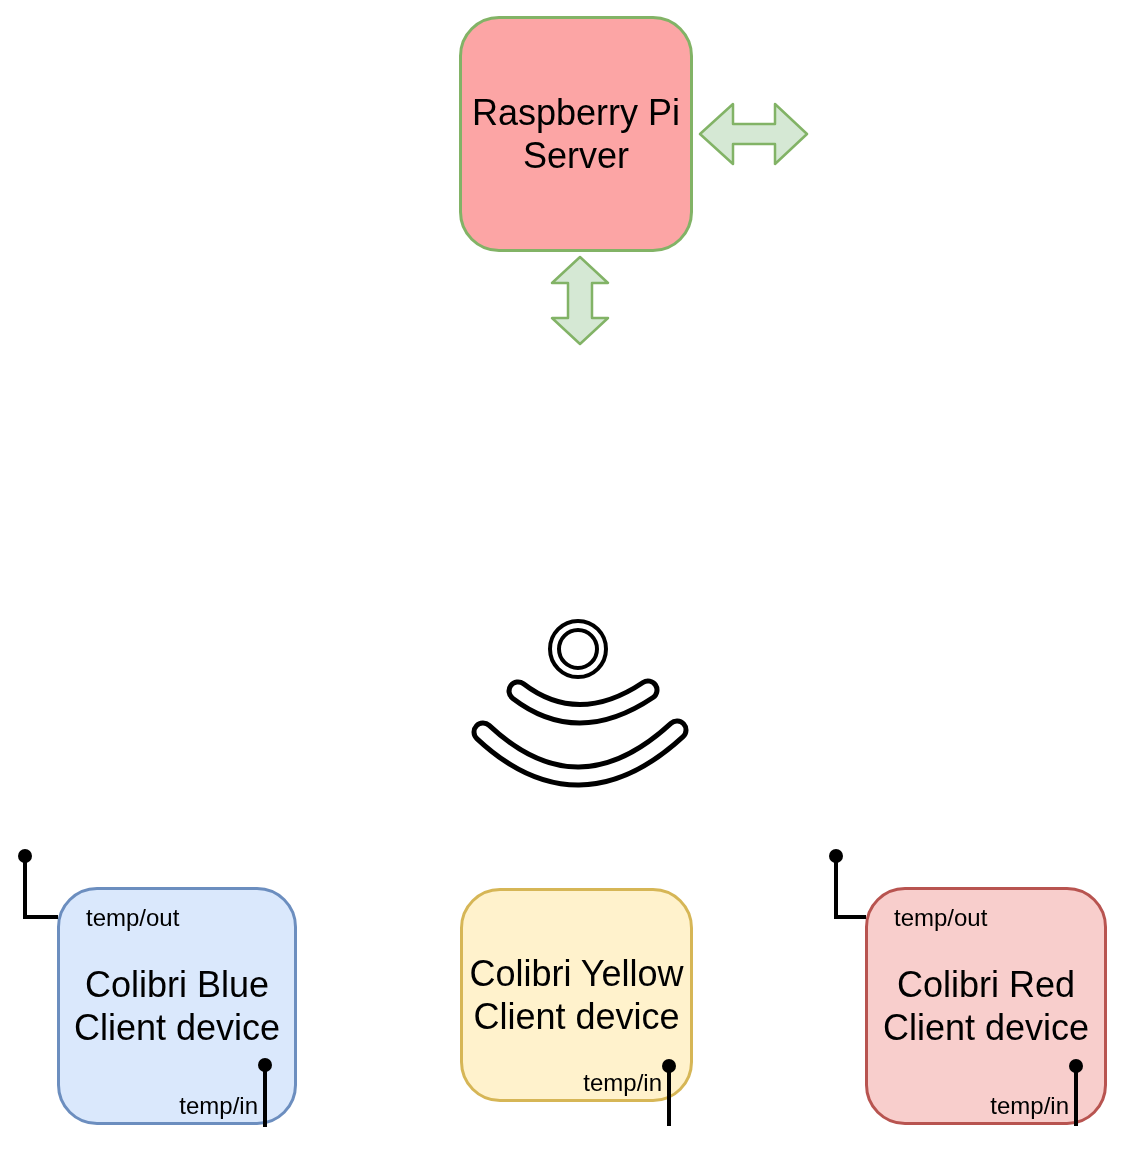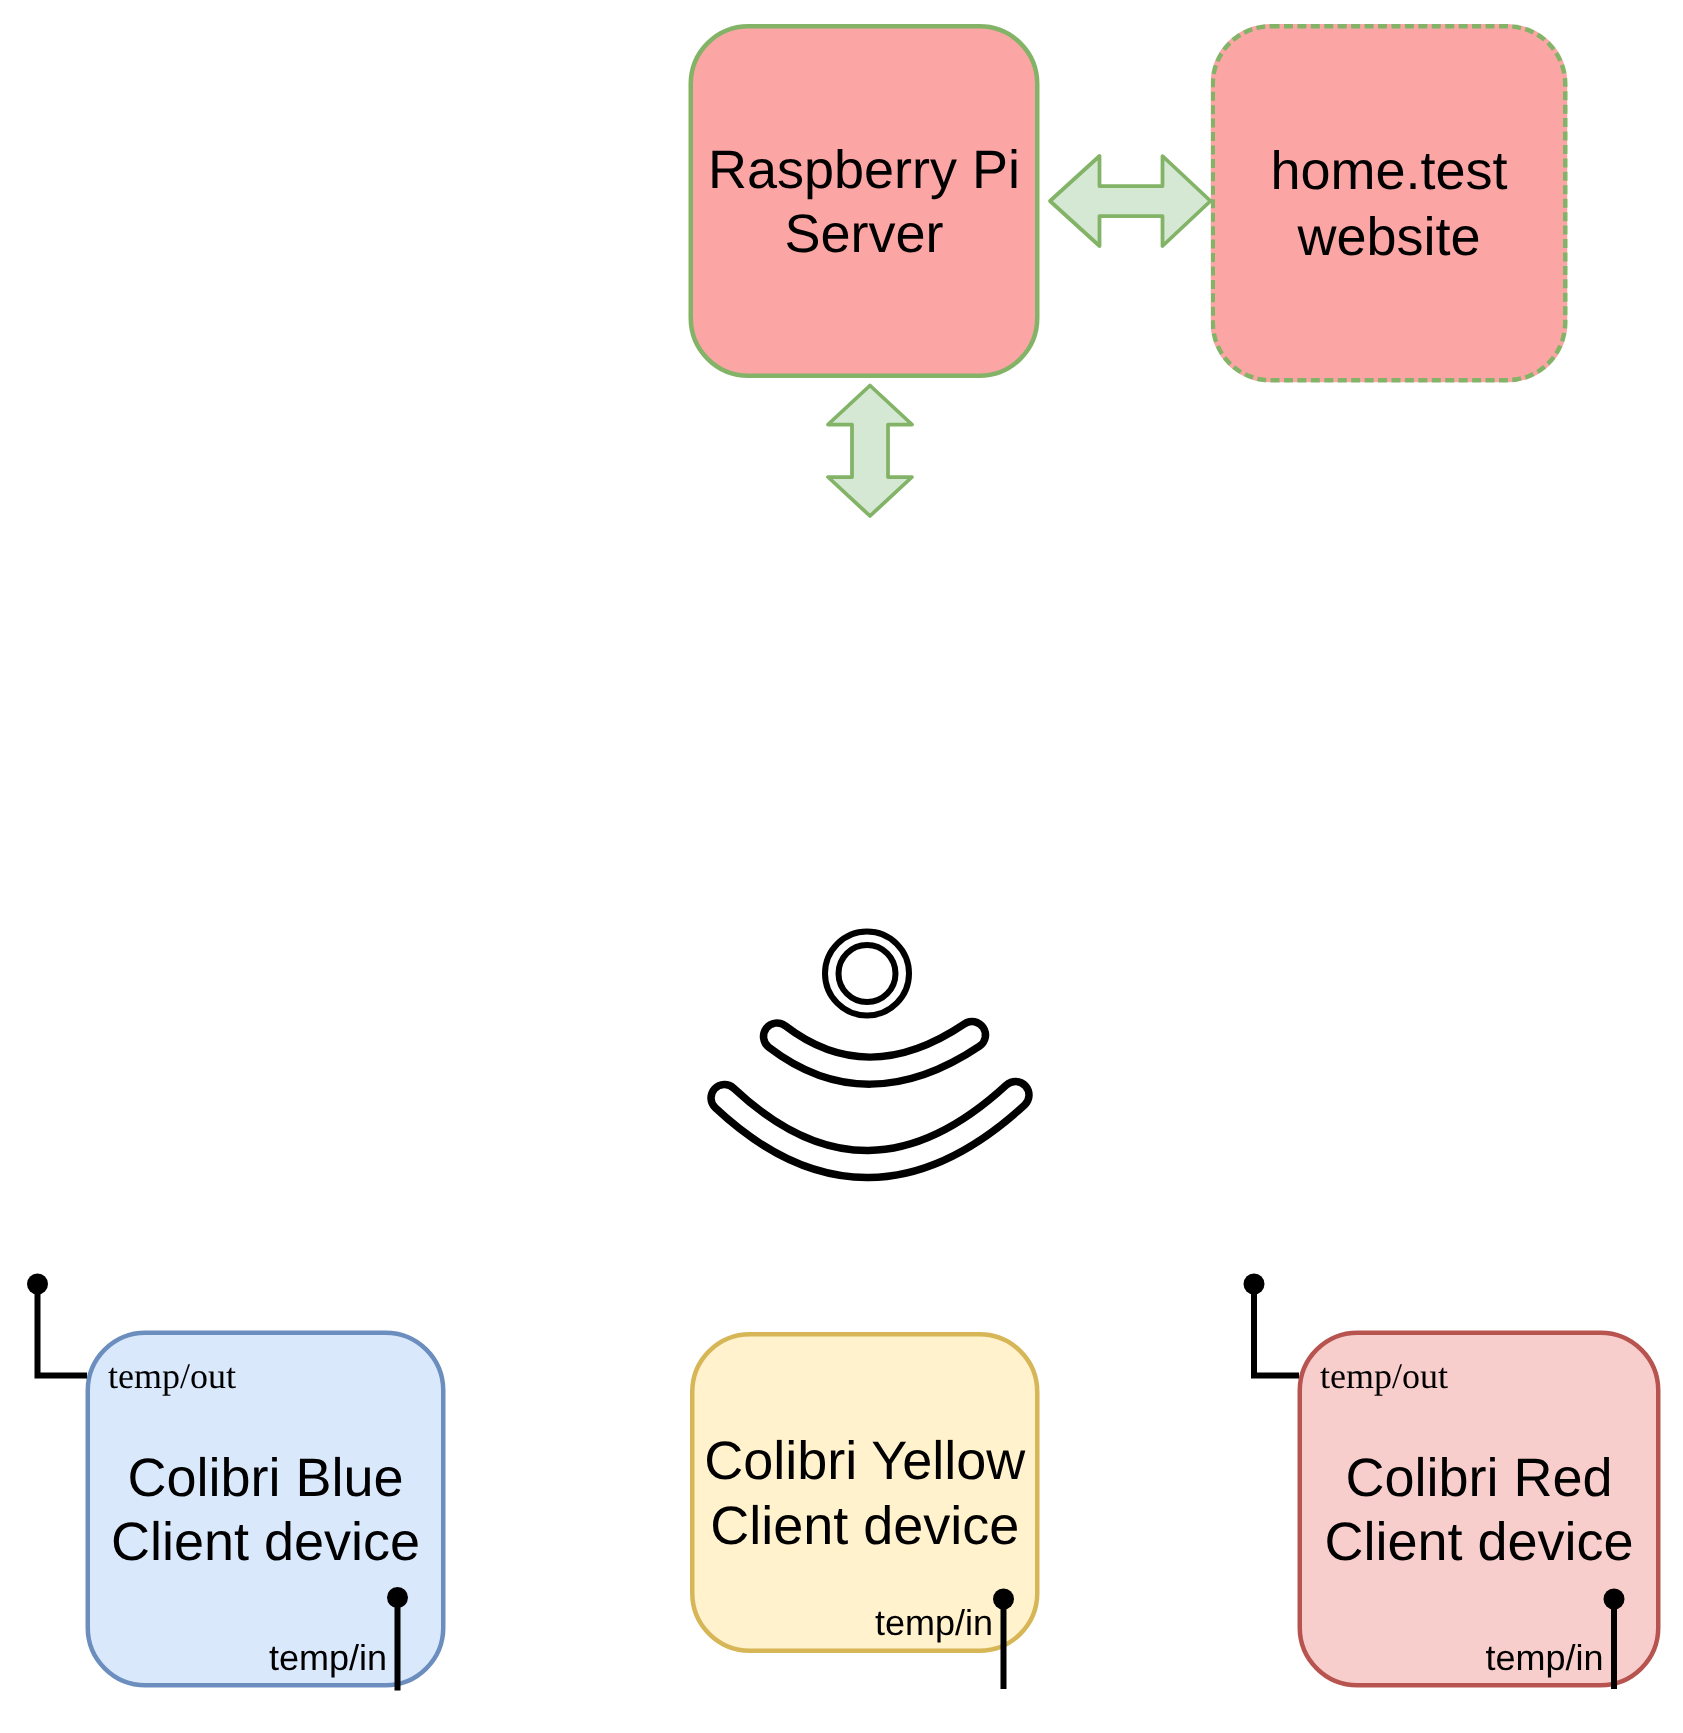--- a/index.html
+++ b/index.html
@@ -35,21 +35,21 @@
   .node-blue    { left: 57px;  top: 887px; width: 240px; height: 238px; }
   .node-yellow  { left: 460px; top: 888px; width: 233px; height: 214px; }
   .node-red     { left: 865px; top: 887px; width: 242px; height: 238px; }
   .corner {
     position: absolute;
     font-size: 24px;
     line-height: 28px;
     color: #000000;
     white-space: nowrap;
   }
-  .corner.tl { left: 12px; top: 14px; font-family: Liberation Serif, serif; }
+  .corner.tl { left: 26px; top: 14px; }
   .corner.br { bottom: 2px; text-align: center; }
   .node-blue   .corner.br { right: 36px; }
   .node-yellow .corner.br { right: 28px; }
   .node-red    .corner.br { right: 35px; }
   .overlay {
     position: absolute;
     left: 0; top: 0;
     width: 1122px;
     height: 1155px;
     pointer-events: none;
@@ -63,24 +63,20 @@
 </head>
 <body>
 
 <div class="stage">
 
   <div class="node green node-server">
     <span class="node-label">Raspberry Pi
 Server</span>
   </div>
 
-  <div class="node green dashed node-website">
-    <span class="node-label">home.test
-website</span>
-  </div>
 
 
   <div class="node blue node-blue">
     <span class="corner tl">temp/out</span>
     <span class="node-label">Colibri Blue
 Client device</span>
     <span class="corner br">temp/in</span>
   </div>
 
   <div class="node yellow node-yellow">

